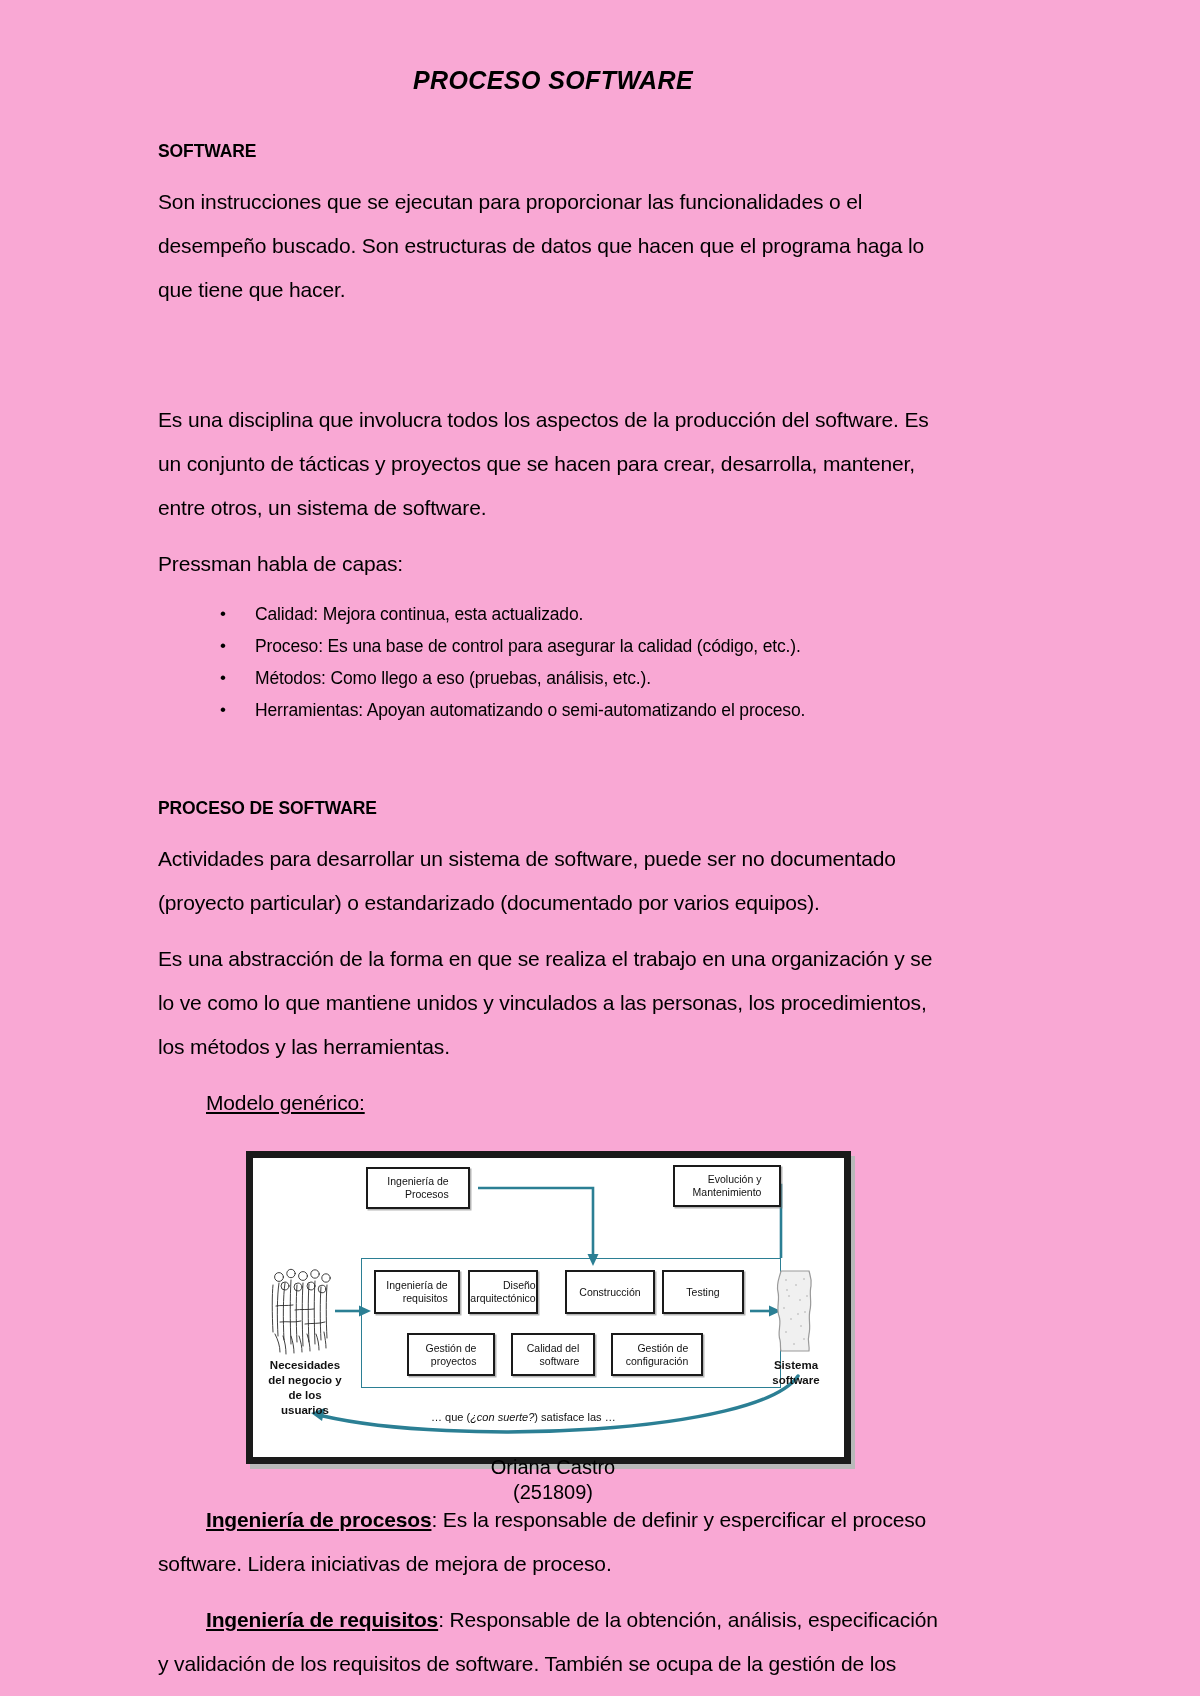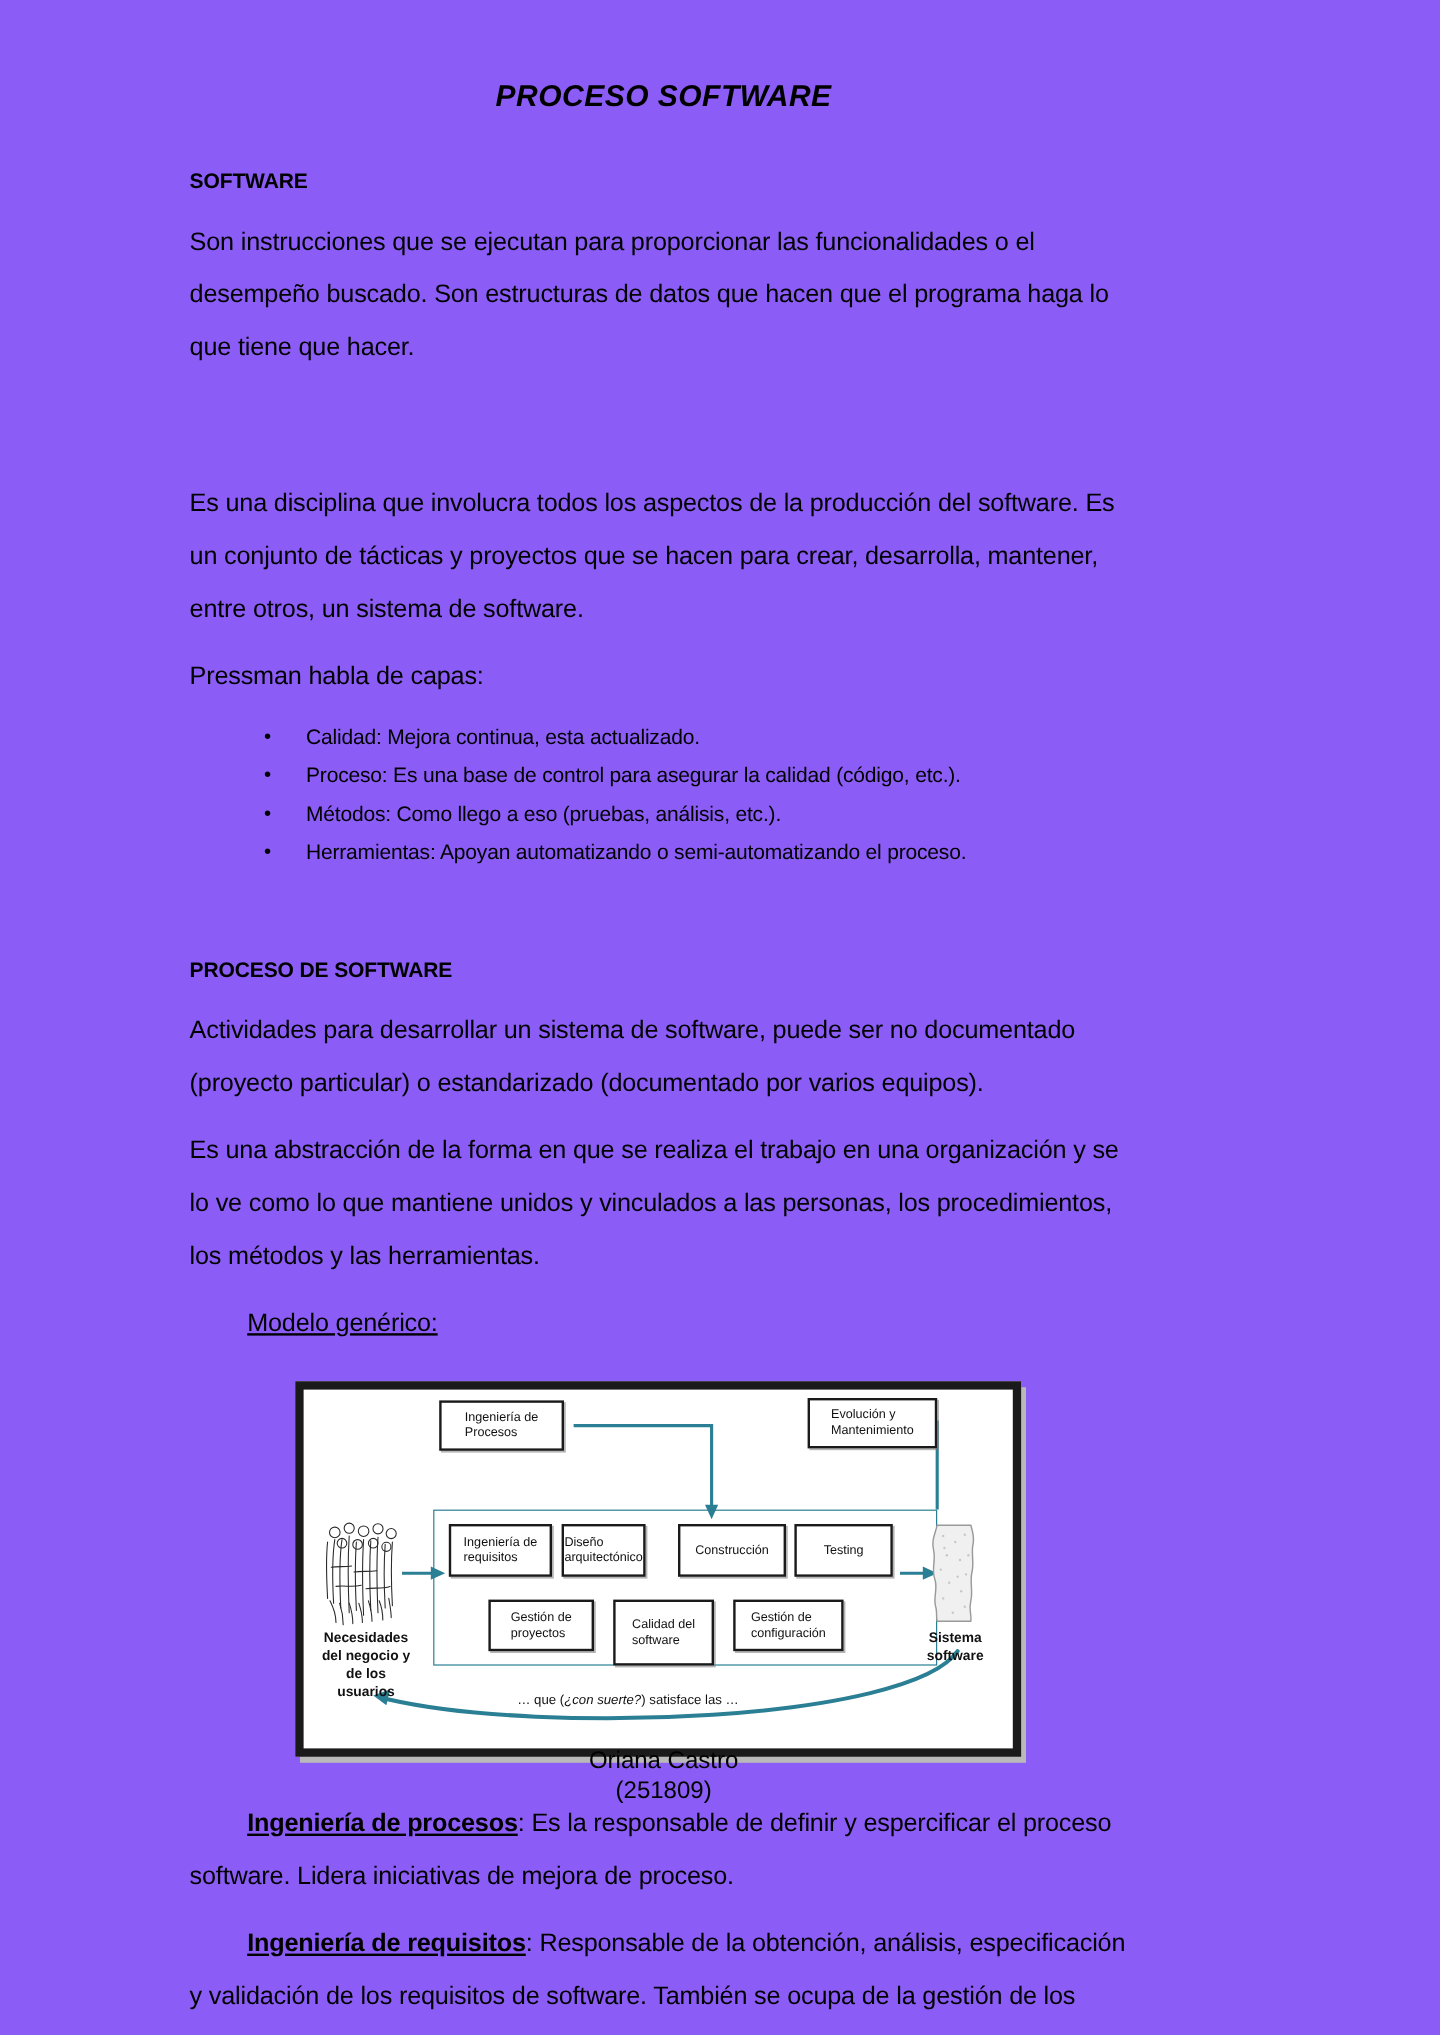--- a/index.html
+++ b/index.html
@@ -8,21 +8,21 @@
     background: #ffffff;
   }
   body {
     font-family: "Liberation Sans", sans-serif;
     color: #000000;
   }
   .page {
     position: relative;
     width: 1200px;
     height: 1696px;
-    background: #8b5cf6;
+    background: #f9a8d4;
     box-sizing: border-box;
     padding: 0;
     overflow: hidden;
   }
   .content {
     position: absolute;
     left: 158px;
     top: 0;
     width: 790px;
   }
@@ -115,21 +115,21 @@
     height: 100%;
   }
   .dbox {
     position: absolute;
     background: #ffffff;
     border: 2px solid #1a1a1a;
     box-sizing: border-box;
     display: flex;
     align-items: center;
     justify-content: center;
-    text-align: left;
+    text-align: right;
     font-size: 10.5px;
     line-height: 13px;
     color: #111111;
     box-shadow: 1.5px 1.5px 0 rgba(120,120,120,0.55);
   }
   .dlabel {
     position: absolute;
     font-size: 11.5px;
     line-height: 15px;
     text-align: center;
@@ -298,21 +298,21 @@
 
         <div class="dbox" style="left:121px; top:112px; width:86px; height:44px; white-space:pre-line;">Ingeniería de
 requisitos</div>
         <div class="dbox" style="left:215px; top:112px; width:70px; height:44px; white-space:pre-line;">Diseño
 arquitectónico</div>
         <div class="dbox" style="left:312px; top:112px; width:90px; height:44px; white-space:pre-line;">Construcción</div>
         <div class="dbox" style="left:409px; top:112px; width:82px; height:44px; white-space:pre-line;">Testing</div>
 
         <div class="dbox" style="left:154px; top:175px; width:88px; height:43px; white-space:pre-line;">Gestión de
 proyectos</div>
-        <div class="dbox" style="left:258px; top:175px; width:84px; height:55px; white-space:pre-line;">Calidad del
+        <div class="dbox" style="left:258px; top:175px; width:84px; height:43px; white-space:pre-line;">Calidad del
 software</div>
         <div class="dbox" style="left:358px; top:175px; width:92px; height:43px; white-space:pre-line;">Gestión de
 configuración</div>
 
         <div class="dlabel" style="left:6px; top:200px; width:92px; white-space:pre-line;">Necesidades
 del negocio y
 de los
 usuarios</div>
         <div class="dlabel" style="left:505px; top:200px; width:76px; white-space:pre-line;">Sistema
 software</div>

